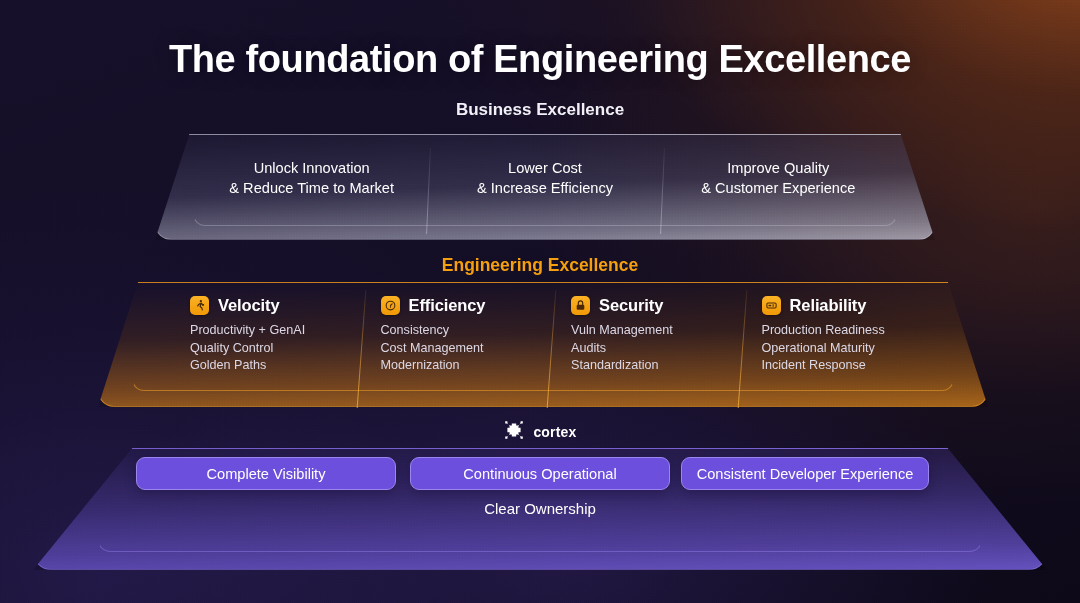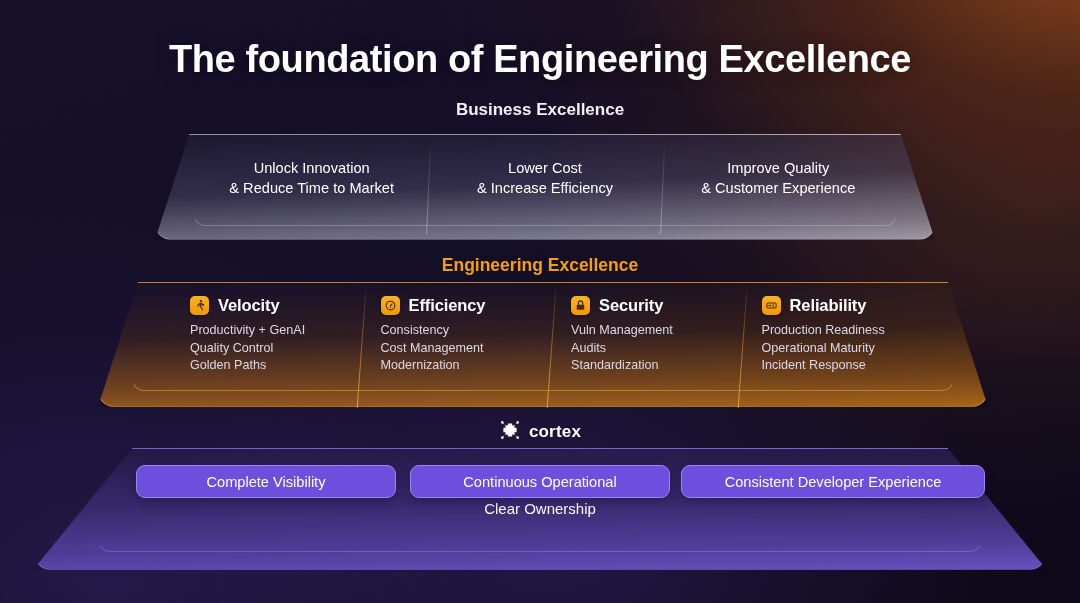--- a/index.html
+++ b/index.html
@@ -155,37 +155,37 @@
     position:absolute; left:0; right:0; top:52px;
     text-align:center; color:#ffffff; font-size:15px;
   }
 
   
   .cortex-row {
     position:absolute; left:0; right:0; top:419px;
     display:flex; align-items:center; justify-content:center; gap:8px;
     z-index:8;
   }
-  .cortex-word { color:#ffffff; font-size:17px; font-weight:600; letter-spacing:0.2px; }
+  .cortex-word { color:#ffffff; font-size:14px; font-weight:600; letter-spacing:0.2px; }
 
   
   .pills { position:absolute; left:0; right:0; top:457px; height:33px; z-index:9; }
   .pill {
-    position:absolute; top:8px; height:33px;
+    position:absolute; top:0; height:33px;
     display:flex; align-items:center; justify-content:center;
     background:#6c4fdc;
     border:1px solid #9c85ef;
     border-radius:9px;
     color:#ffffff; font-size:14.6px;
     white-space:nowrap; padding:12px 16px;
     box-shadow:0 3px 12px rgba(20,10,50,0.40);
   }
   #pill-0 { left:136px; width:260px; }
   #pill-1 { left:410px; width:260px; }
-  #pill-2 { left:681px; width:304px; }
+  #pill-2 { left:681px; width:248px; }
 </style>
 </head>
 <body>
 
 <div id="stage">
 
   <div class="title">The foundation of Engineering Excellence</div>
 
   <div class="sec-head biz">Business Excellence</div>
 

